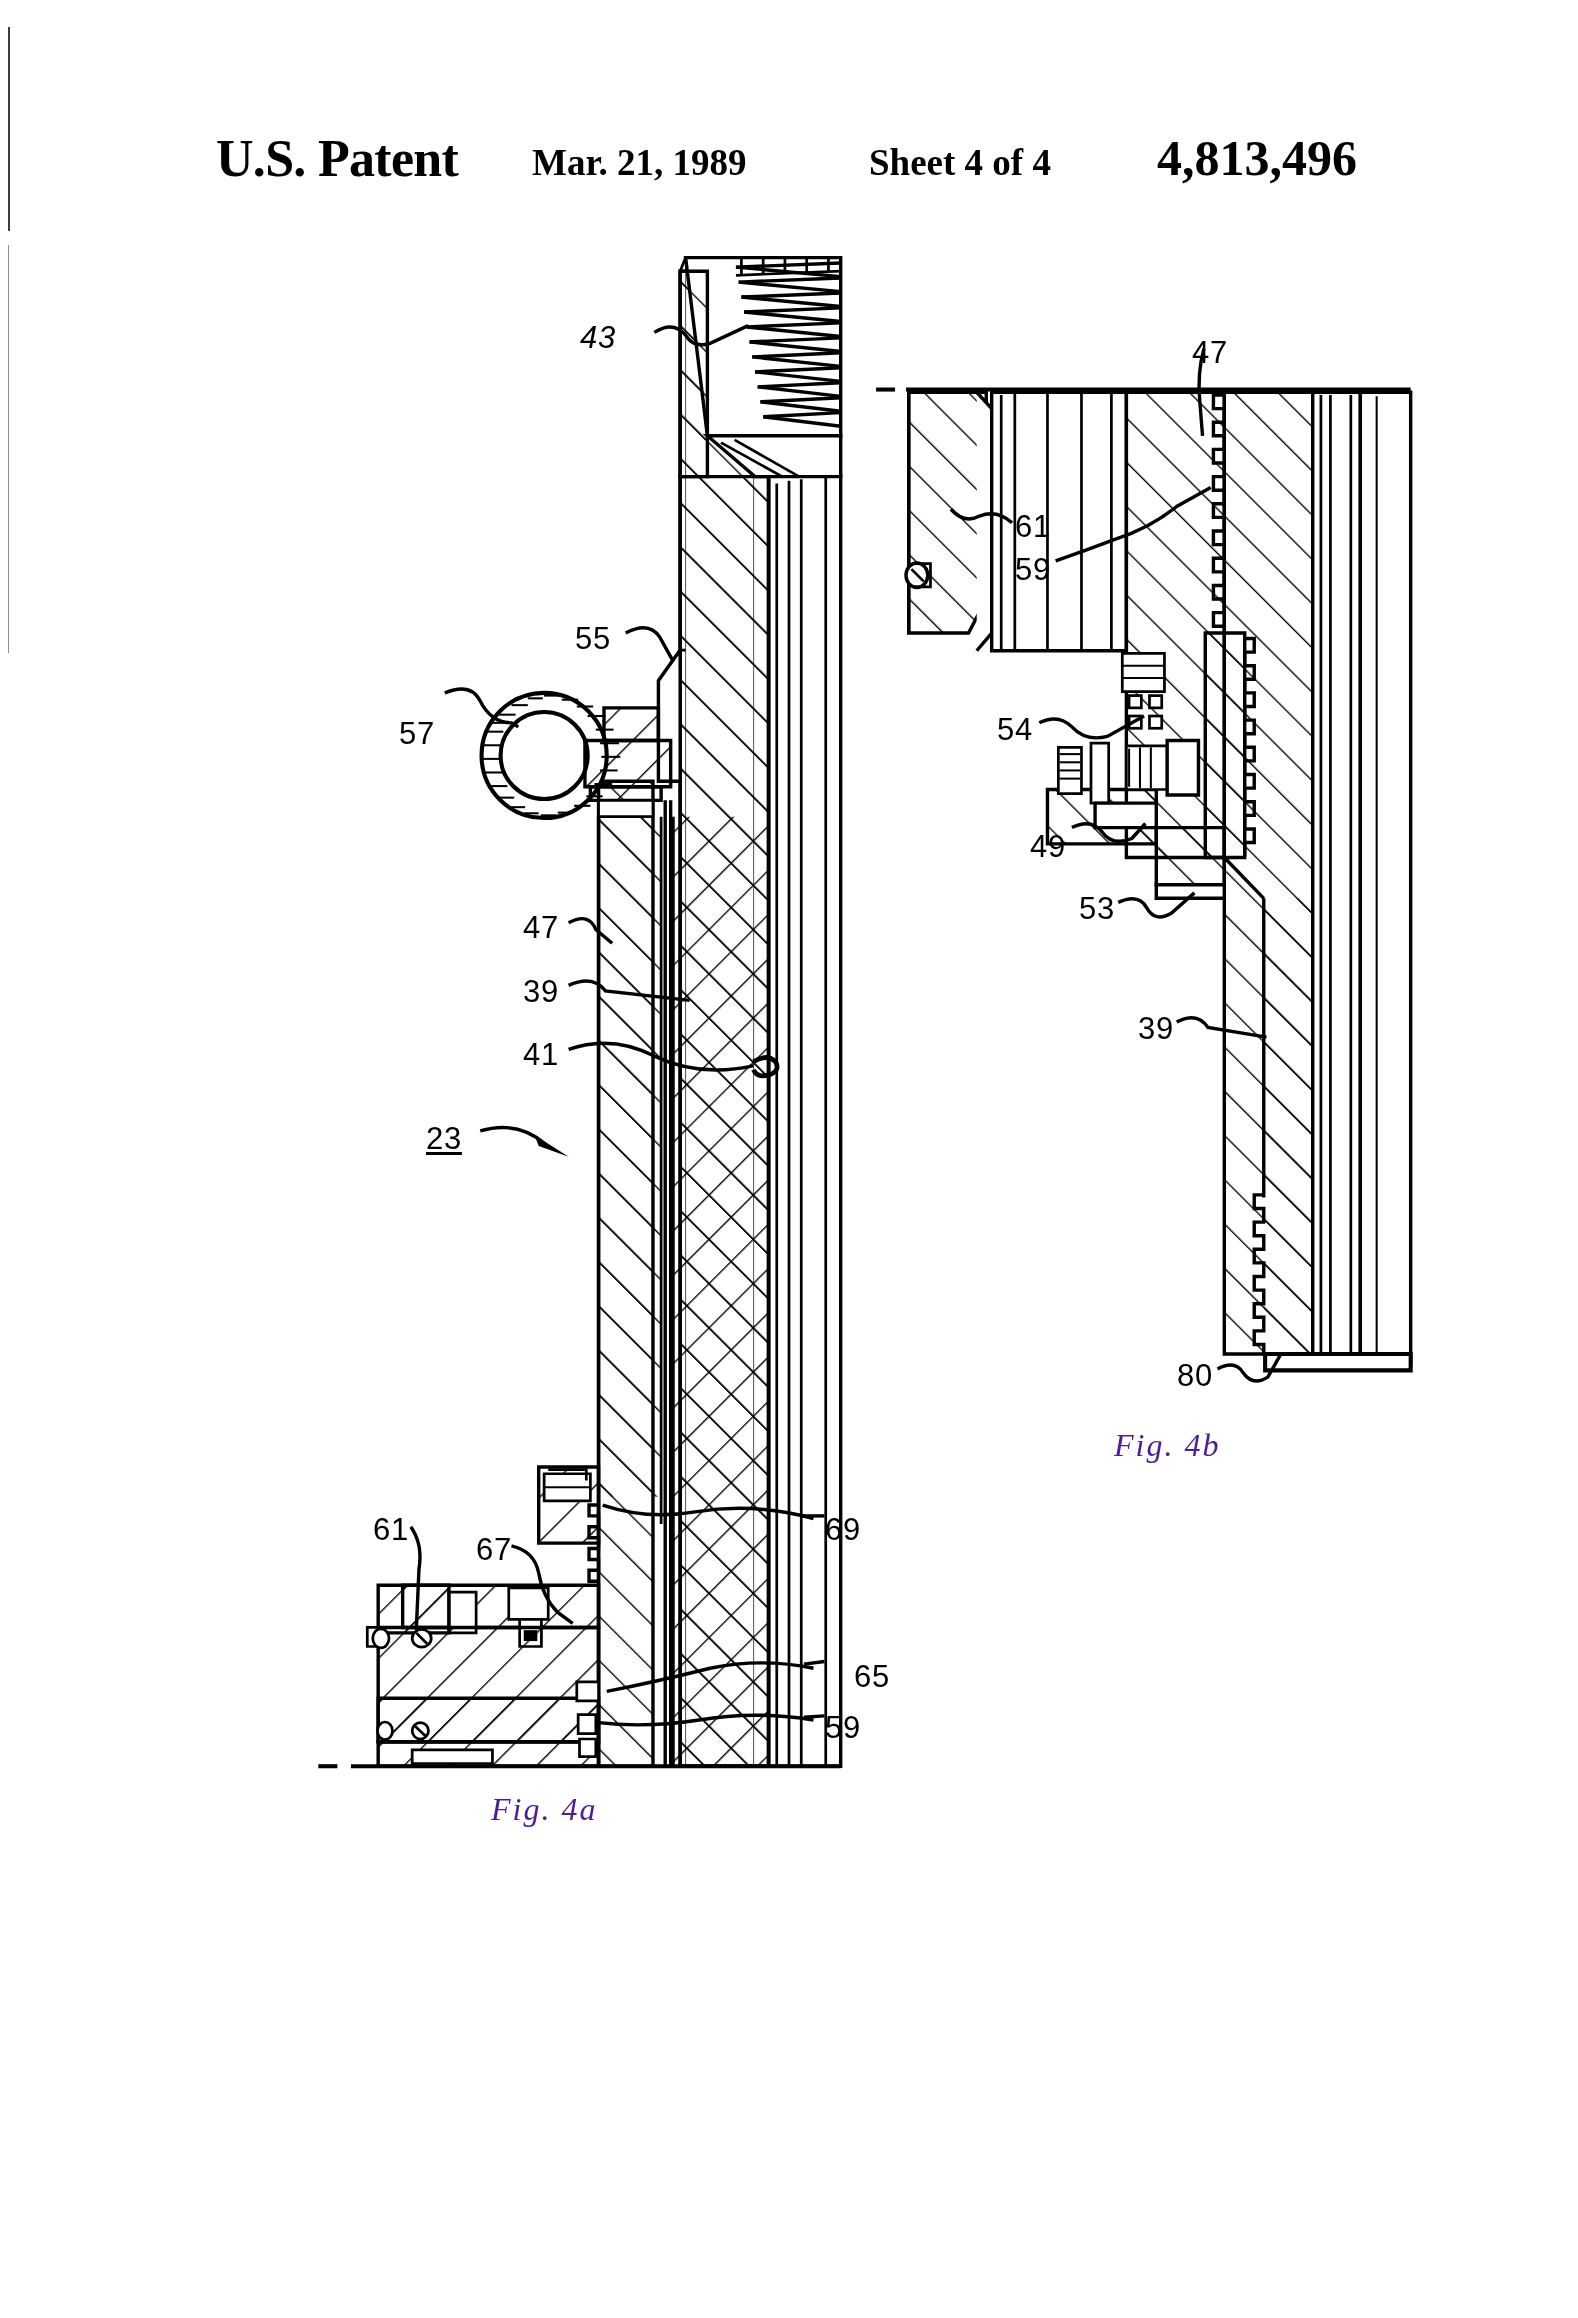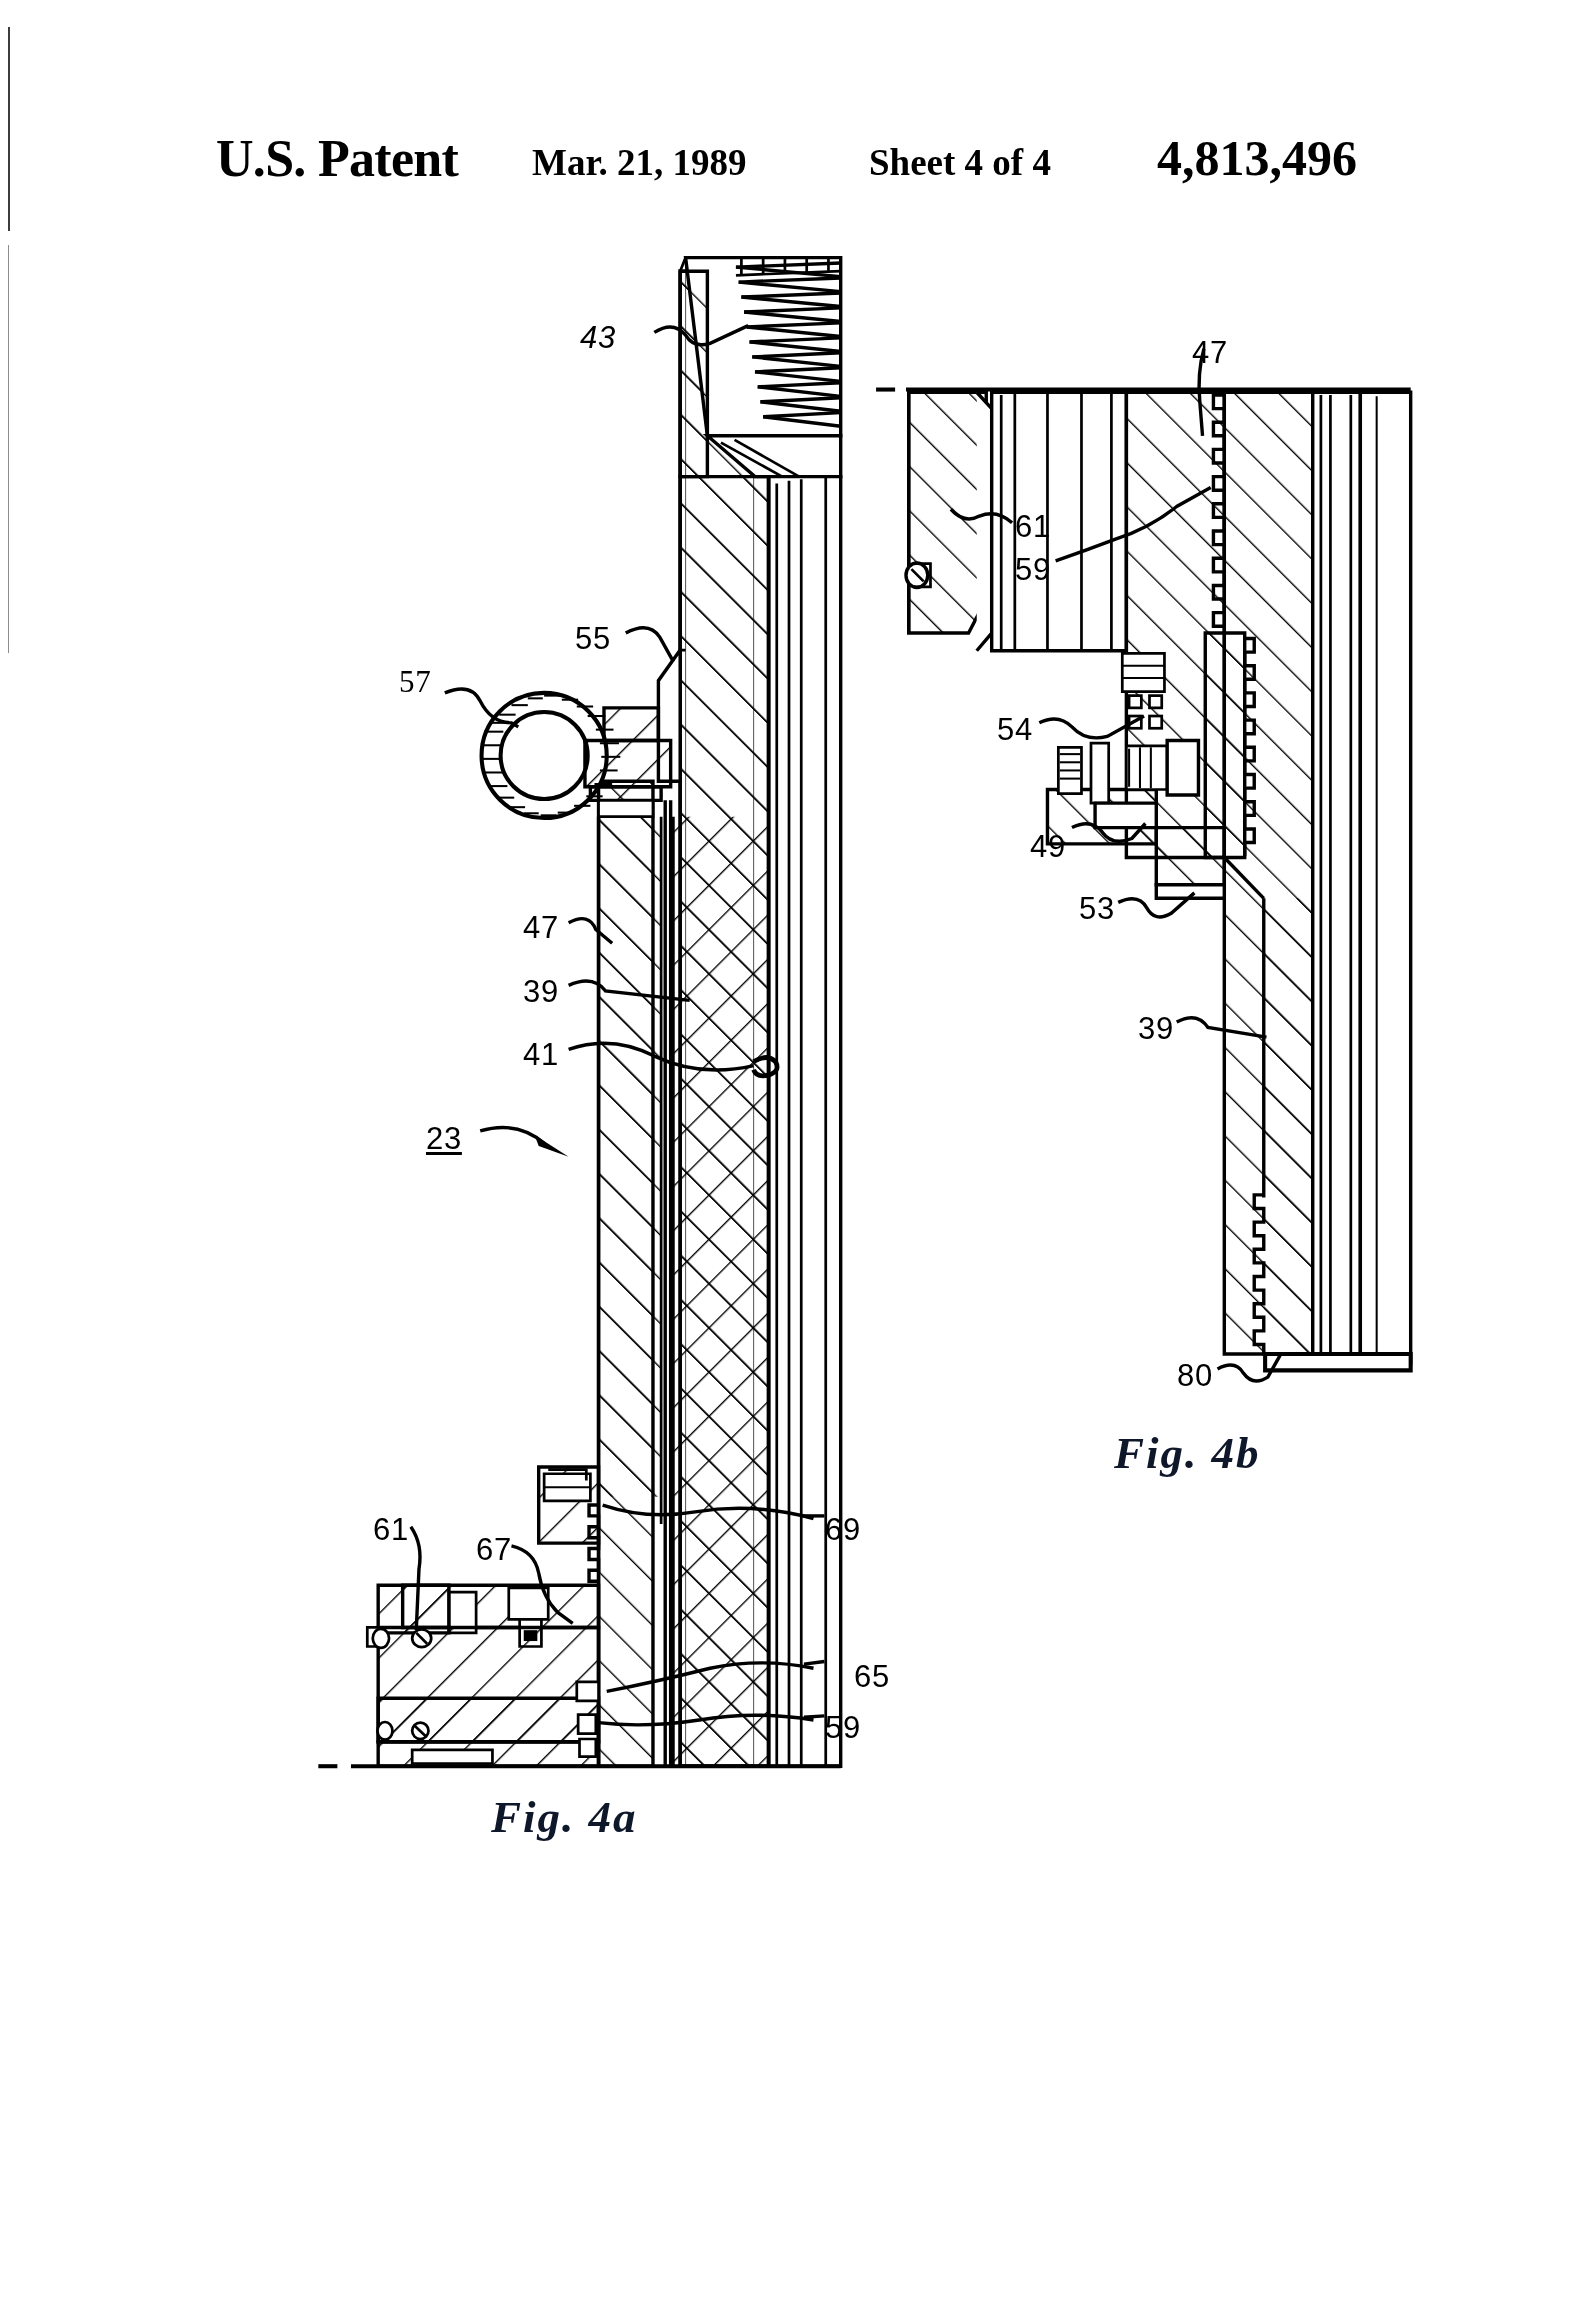--- a/index.html
+++ b/index.html
@@ -62,25 +62,25 @@
     height: 2319px;
   }
   #drawing-canvas svg {
     display: block;
   }
 
   
   .fig-caption {
     position: absolute;
     white-space: nowrap;
-    color: #0f172a;
+    color: #4c1d95;
     font-family: "Liberation Serif", serif;
     font-style: italic;
-    font-weight: bold;
-    font-size: 45px;
+    font-weight: normal;
+    font-size: 32px;
     letter-spacing: 2px;
   }
   #caption-4a {
     left: 491px;
     top: 1791px;
   }
   #caption-4b {
     left: 1114px;
     top: 1427px;
   }
@@ -497,21 +497,21 @@
   </g>
 </svg>
 </div>
 
 <div class="fig-caption" id="caption-4a">Fig.  4a</div>
 <div class="fig-caption" id="caption-4b">Fig.  4b</div>
 
 <div id="ref-layer">
     <div class="ref-num" style="left: 580px; top: 320px; font-style: italic;">43</div>
     <div class="ref-num" style="left: 575px; top: 621px;">55</div>
-    <div class="ref-num" style="left: 399px; top: 664px; font-family: Liberation Serif, serif;">57</div>
+    <div class="ref-num" style="left: 399px; top: 716px;">57</div>
     <div class="ref-num" style="left: 523px; top: 910px;">47</div>
     <div class="ref-num" style="left: 523px; top: 974px;">39</div>
     <div class="ref-num" style="left: 523px; top: 1037px;">41</div>
     <div class="ref-num underlined" style="left: 426px; top: 1121px;">23</div>
     <div class="ref-num" style="left: 373px; top: 1512px;">61</div>
     <div class="ref-num" style="left: 476px; top: 1532px;">67</div>
     <div class="ref-num" style="left: 825px; top: 1512px;">69</div>
     <div class="ref-num" style="left: 825px; top: 1659px; padding-left: 29px;">65</div>
     <div class="ref-num" style="left: 825px; top: 1710px;">59</div>
     <div class="ref-num" style="left: 1192px; top: 335px;">47</div>

